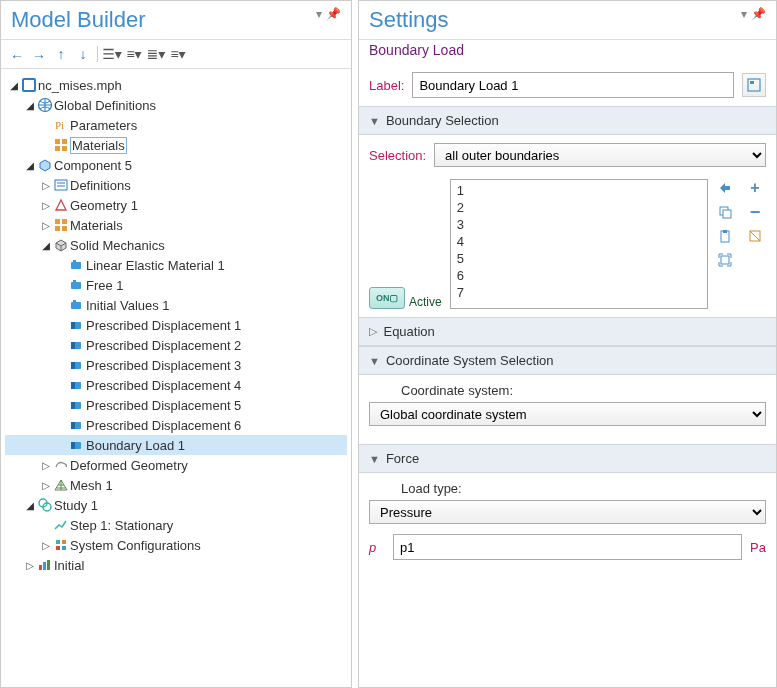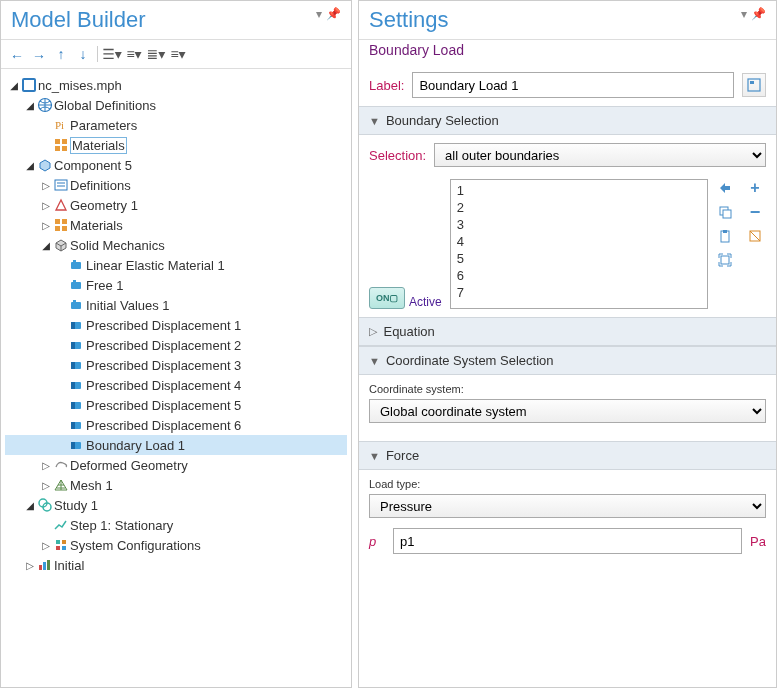--- a/index.html
+++ b/index.html
@@ -128,21 +128,21 @@
 }
 .active-col { display: flex; flex-direction: row; align-items: flex-end; gap: 4px; }
 .toggle-on {
   width: 36px; height: 22px;
   border: 1px solid #7aa;
   border-radius: 3px;
   background: linear-gradient(#d8f3f0,#b6e6df);
   display: flex; align-items: center; justify-content: center;
   font-size: 9px; color: #2a7a70; font-weight: bold;
 }
-.active-label { font-size: 12px; color: #4c1d95; }
+.active-label { font-size: 12px; color: #14532d; }
 .listbox {
   flex: 1;
   border: 1px solid #aaa;
   height: 130px;
   overflow-y: scroll;
   padding: 2px 6px;
   font-size: 13px;
   background: #fff;
 }
 .listbox div { line-height: 17px; }
@@ -163,21 +163,21 @@
 .side-btn.minus { color: #4a8fc9; font-size: 18px; font-weight: bold; }
 .side-btn.orange { color: #d98b2b; }
 .help-btn {
   width: 24px; height: 24px;
   border: 1px solid #ccc;
   background: linear-gradient(#fafafa,#eee);
   display: flex; align-items: center; justify-content: center;
   cursor: pointer;
 }
 .field-group { margin-bottom: 10px; }
-.field-group-label { font-size: 11px; margin-bottom: 4px; display: block; }
+.field-group-label { font-size: 13px; margin-bottom: 4px; display: block; margin-left: 32px; }
 svg { display: block; }
 .boxed-sel {
   border: 1px solid #7ab5df;
   padding: 0 1px;
 }
 </style>
 </head>
 <body>
 
 <div class="panel left-panel">

